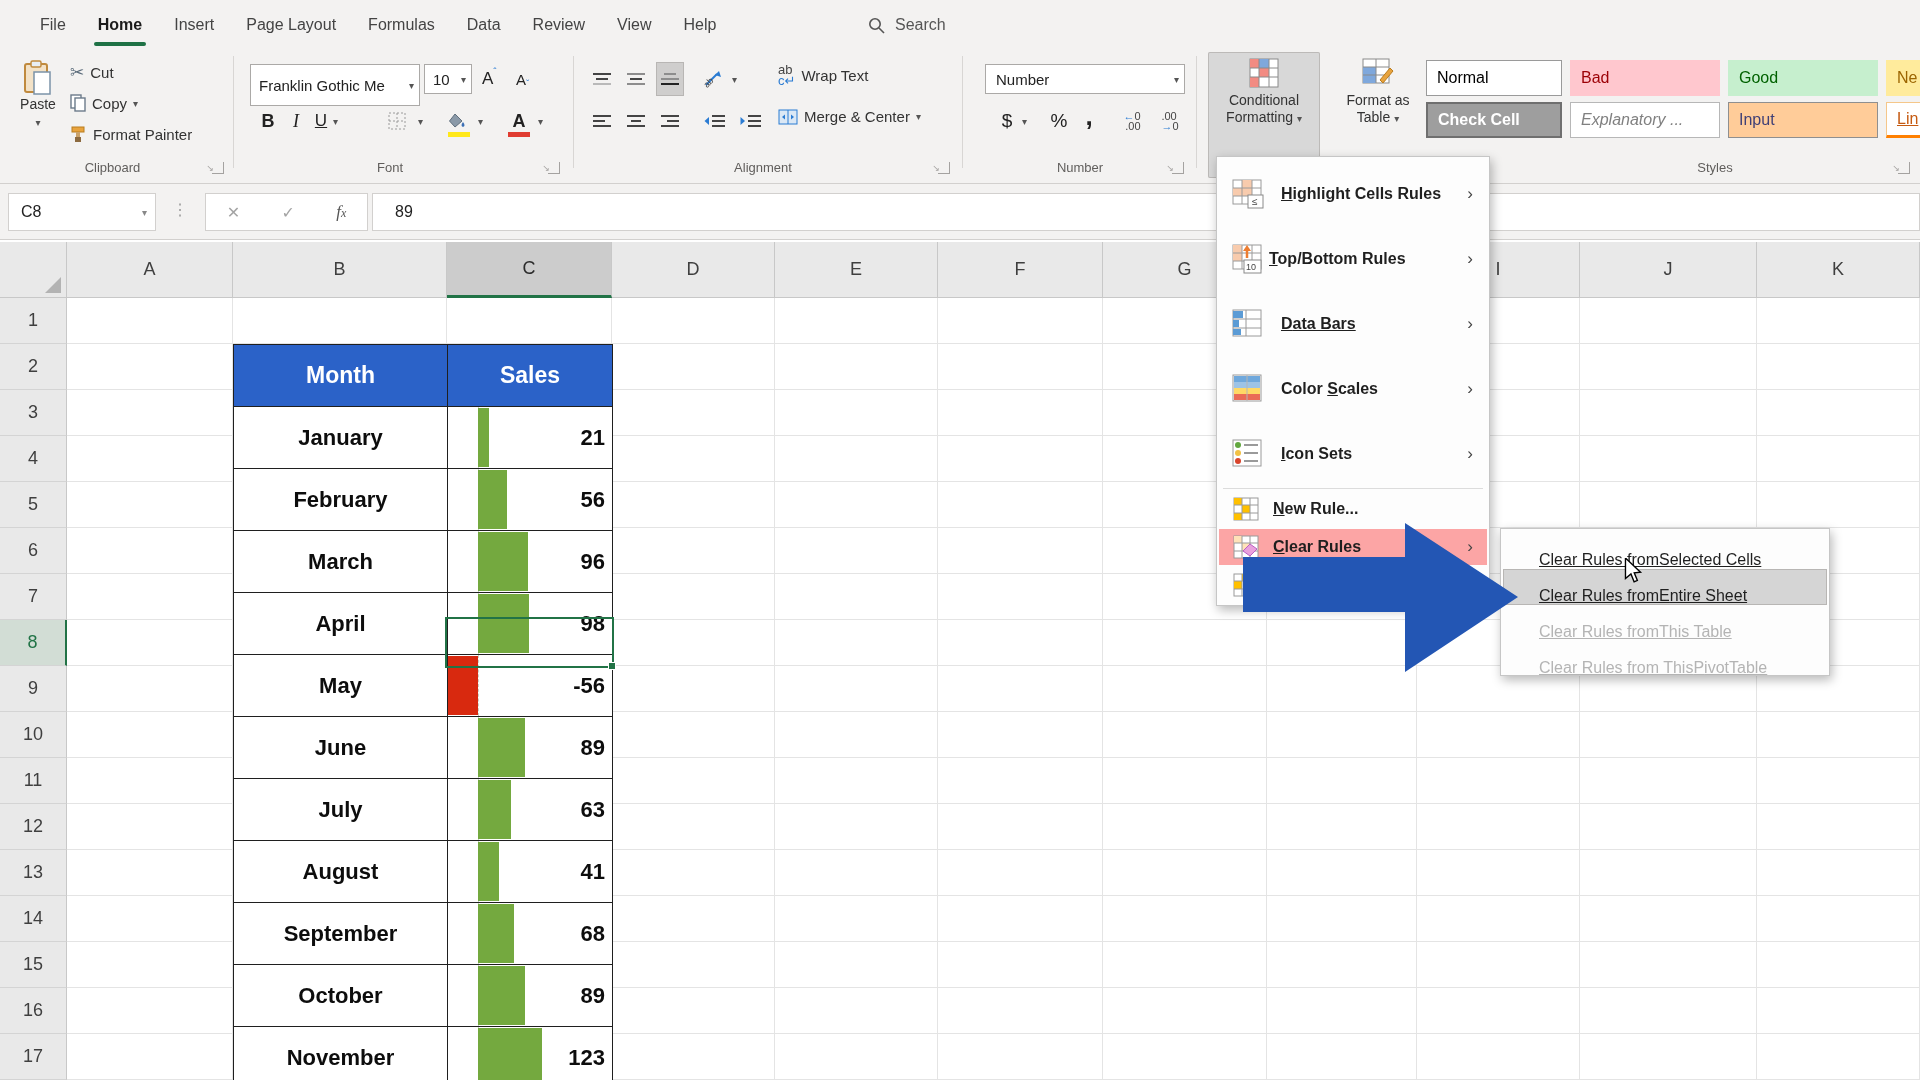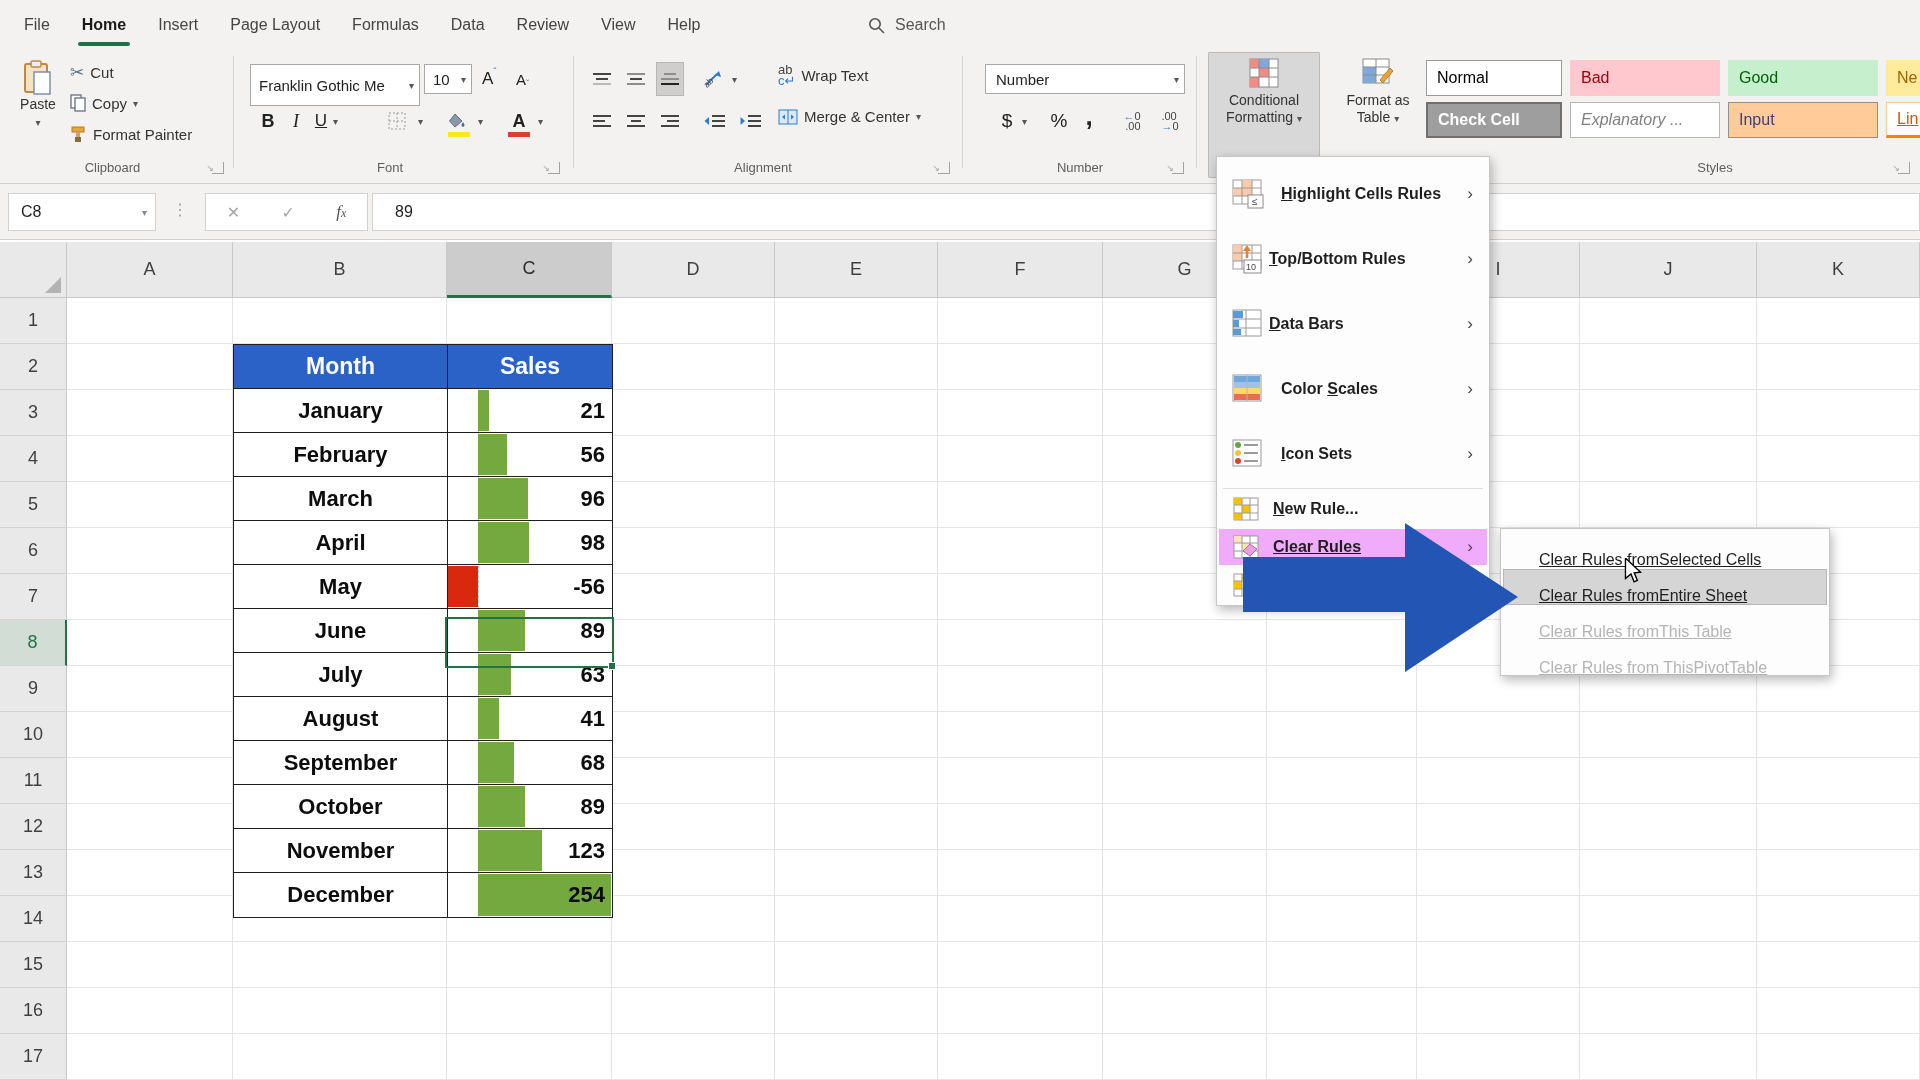--- a/index.html
+++ b/index.html
@@ -45,59 +45,59 @@
   .corner .tri { position:absolute; right:5px; bottom:4px; width:0; height:0; border-left:16px solid transparent; border-bottom:16px solid #b3b3b3; }
   .colhdr { position:absolute; top:242px; height:56px; background:#e9e9e9; border-right:1px solid #c8c8c8; border-bottom:1px solid #c8c8c8; display:flex; align-items:center; justify-content:center; font-size:18px; color:#3f3f3f; }
   .colhdr.sel { background:#cccccc; border-bottom:3px solid #217346; color:#2b2b2b; }
   .rowhdr { position:absolute; left:0; width:67px; background:#e9e9e9; border-right:1px solid #c8c8c8; border-bottom:1px solid #d4d4d4; display:flex; align-items:center; justify-content:center; font-size:18px; color:#3f3f3f; }
   .rowhdr.sel { background:#d2ddd5; color:#217346; border-right:2px solid #217346; }
   .gl-h { position:absolute; left:67px; right:0; height:1px; background:#e4e4e4; }
   .gl-v { position:absolute; top:298px; bottom:0; width:1px; background:#e4e4e4; }
 
   
   .xl-table { position:absolute; left:233px; top:344px; width:380px; z-index:3; border:1px solid #1f1f1f; }
-  .trow { display:flex; height:44px; }
+  .trow { display:flex; height:62px; }
   .tcell { border-right:1px solid #1f1f1f; border-bottom:1px solid #1f1f1f; position:relative; display:flex; align-items:center; background:#fff; }
   .tcell:last-child { border-right:none; }
   .trow:last-child .tcell { border-bottom:none; }
   .cell-month { width:214px; justify-content:center; font-weight:bold; font-size:22px; color:#0d0d0d; }
   .cell-sales { width:164px; justify-content:flex-end; font-weight:bold; font-size:22px; color:#0d0d0d; padding-right:7px; }
   .thead .tcell { color:#fff; font-weight:bold; font-size:23px; justify-content:center; padding-right:0; }
   .dbar { position:absolute; top:1px; bottom:1px; z-index:0; }
   .daxis { position:absolute; top:0; bottom:0; left:30px; width:0; border-left:1px dashed #c9d3c6; }
   .cellval { position:relative; z-index:1; }
 
   .sel-cell { position:absolute; left:445px; top:617px; width:169px; height:51px; border:2.5px solid #217346; z-index:4; }
   .sel-cell .handle { position:absolute; right:-4px; bottom:-4px; width:8px; height:8px; background:#217346; border:1px solid #fff; }
 
   
   .cfmenu { position:absolute; left:1216px; top:156px; width:274px; height:450px; background:#fdfdfd; border:1px solid #c6c6c6; box-shadow:2px 4px 10px rgba(0,0,0,.28); z-index:50; }
   .cfitem { position:absolute; left:2px; right:2px; display:flex; align-items:center; }
   .cfitem .lbl { font-size:16px; font-weight:bold; color:#1f1f1f; }
   .cfitem .subarrow { position:absolute; right:14px; font-size:17px; color:#444; font-weight:normal; }
   .cfitem .u, .subitem .u { text-decoration:underline; }
   .cfsep { position:absolute; left:6px; right:6px; top:331px; height:1px; background:#dcdcdc; }
-  .cfitem.hlrow { background:#f0abfc;text-decoration:underline; }
+  .cfitem.hlrow { background:#fca5a5; }
   .menuicon { flex:0 0 auto; display:flex; align-items:center; justify-content:center; }
 
   .cfsub { position:absolute; left:1500px; top:528px; width:330px; height:148px; background:#fdfdfd; border:1px solid #c6c6c6; box-shadow:2px 4px 10px rgba(0,0,0,.28); z-index:50; }
   .subitem { position:absolute; left:2px; right:2px; height:36px; display:flex; align-items:flex-end; padding-left:36px; font-size:16px; color:#1f1f1f;text-decoration:underline; }
   .subitem.hl { background:#d5d5d5; }
   .subitem.dis { color:#b4b4b4; }
 
   .bigarrow { position:absolute; left:1243px; top:523px; z-index:60; }
   .cursor { position:absolute; left:1622px; top:558px; z-index:70; }
 </style>
 </head>
 <body>
 
 <div class="stage">
 
   <div class="tabbar">
-    <div style="display:flex;align-items:center;padding-left:8px;">
+    <div style="display:flex;align-items:center;padding-left:24px;">
         <div class="tab">File</div>
         <div class="tab active">Home</div>
         <div class="tab">Insert</div>
         <div class="tab">Page Layout</div>
         <div class="tab">Formulas</div>
         <div class="tab">Data</div>
         <div class="tab">Review</div>
         <div class="tab">View</div>
         <div class="tab">Help</div>
       </div>
@@ -569,21 +569,21 @@
             <svg width="34" height="30" viewBox="0 0 34 30">
               <rect x="1" y="1" width="28" height="26" fill="#fff" stroke="#9a9a9a"></rect>
               <rect x="1" y="2" width="10" height="7" fill="#5b9bd5"></rect>
               <rect x="1" y="11" width="6" height="7" fill="#5b9bd5"></rect>
               <rect x="1" y="20" width="8" height="6" fill="#5b9bd5"></rect>
               <line x1="14" y1="1" x2="14" y2="27" stroke="#9a9a9a"></line>
               <line x1="1" y1="10" x2="29" y2="10" stroke="#9a9a9a"></line>
               <line x1="1" y1="19" x2="29" y2="19" stroke="#9a9a9a"></line>
             </svg>
           </div>
-          <div class="lbl" style=""><span></span><span class="u">D</span><span>ata Bars</span></div>
+          <div class="lbl" style="margin-left: 12px; text-decoration: underline;"><span></span><span class="u">D</span><span>ata Bars</span></div>
           <div class="subarrow">›</div>
         </div>
         <div class="cfitem" style="top: 199px; height: 65px; padding-left: 10px;">
           <div class="menuicon" style="width: 40px;">
             <svg width="34" height="30" viewBox="0 0 34 30">
               <rect x="1" y="1" width="28" height="26" fill="#fff" stroke="#9a9a9a"></rect>
               <rect x="2" y="2" width="26" height="6" fill="#6fa8dc"></rect>
               <rect x="2" y="8" width="26" height="6" fill="#9dc3e6"></rect>
               <rect x="2" y="14" width="26" height="6" fill="#ffd966"></rect>
               <rect x="2" y="20" width="26" height="6" fill="#ea6b56"></rect>

